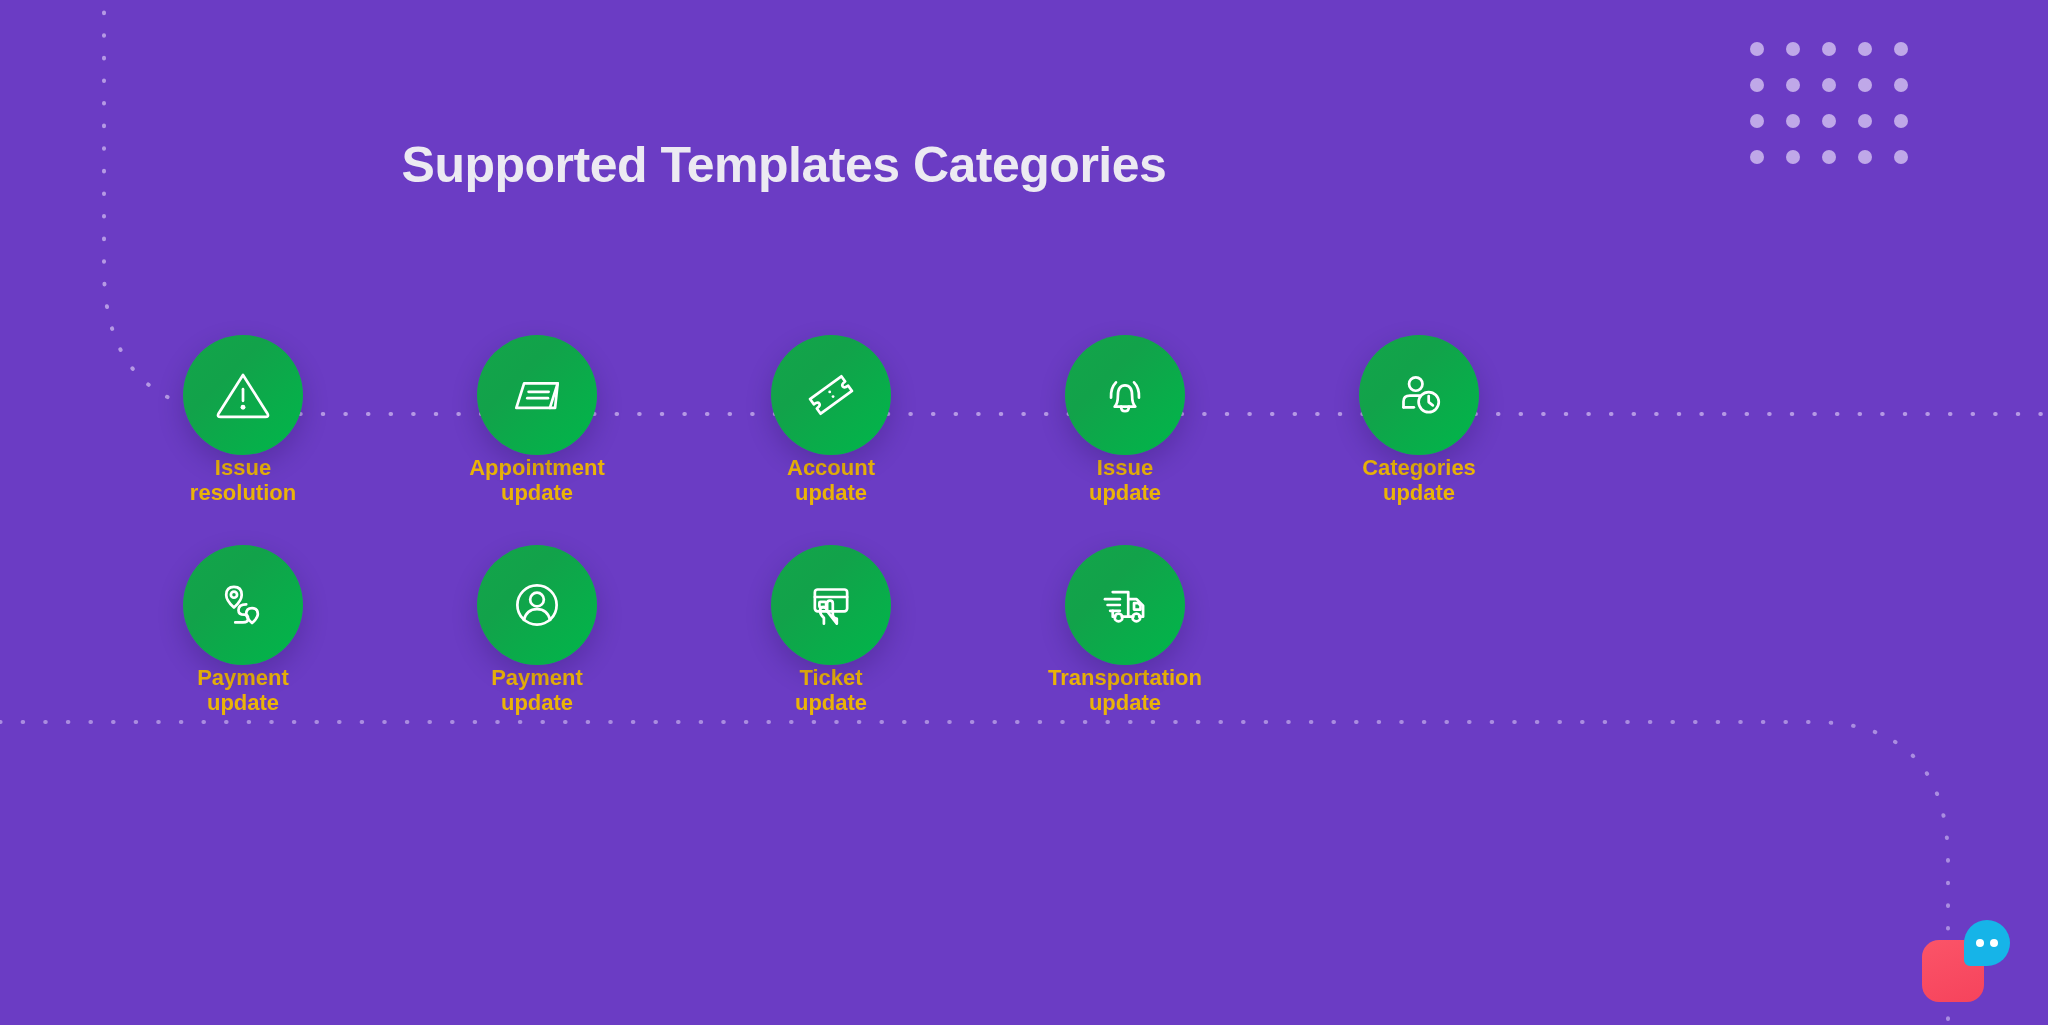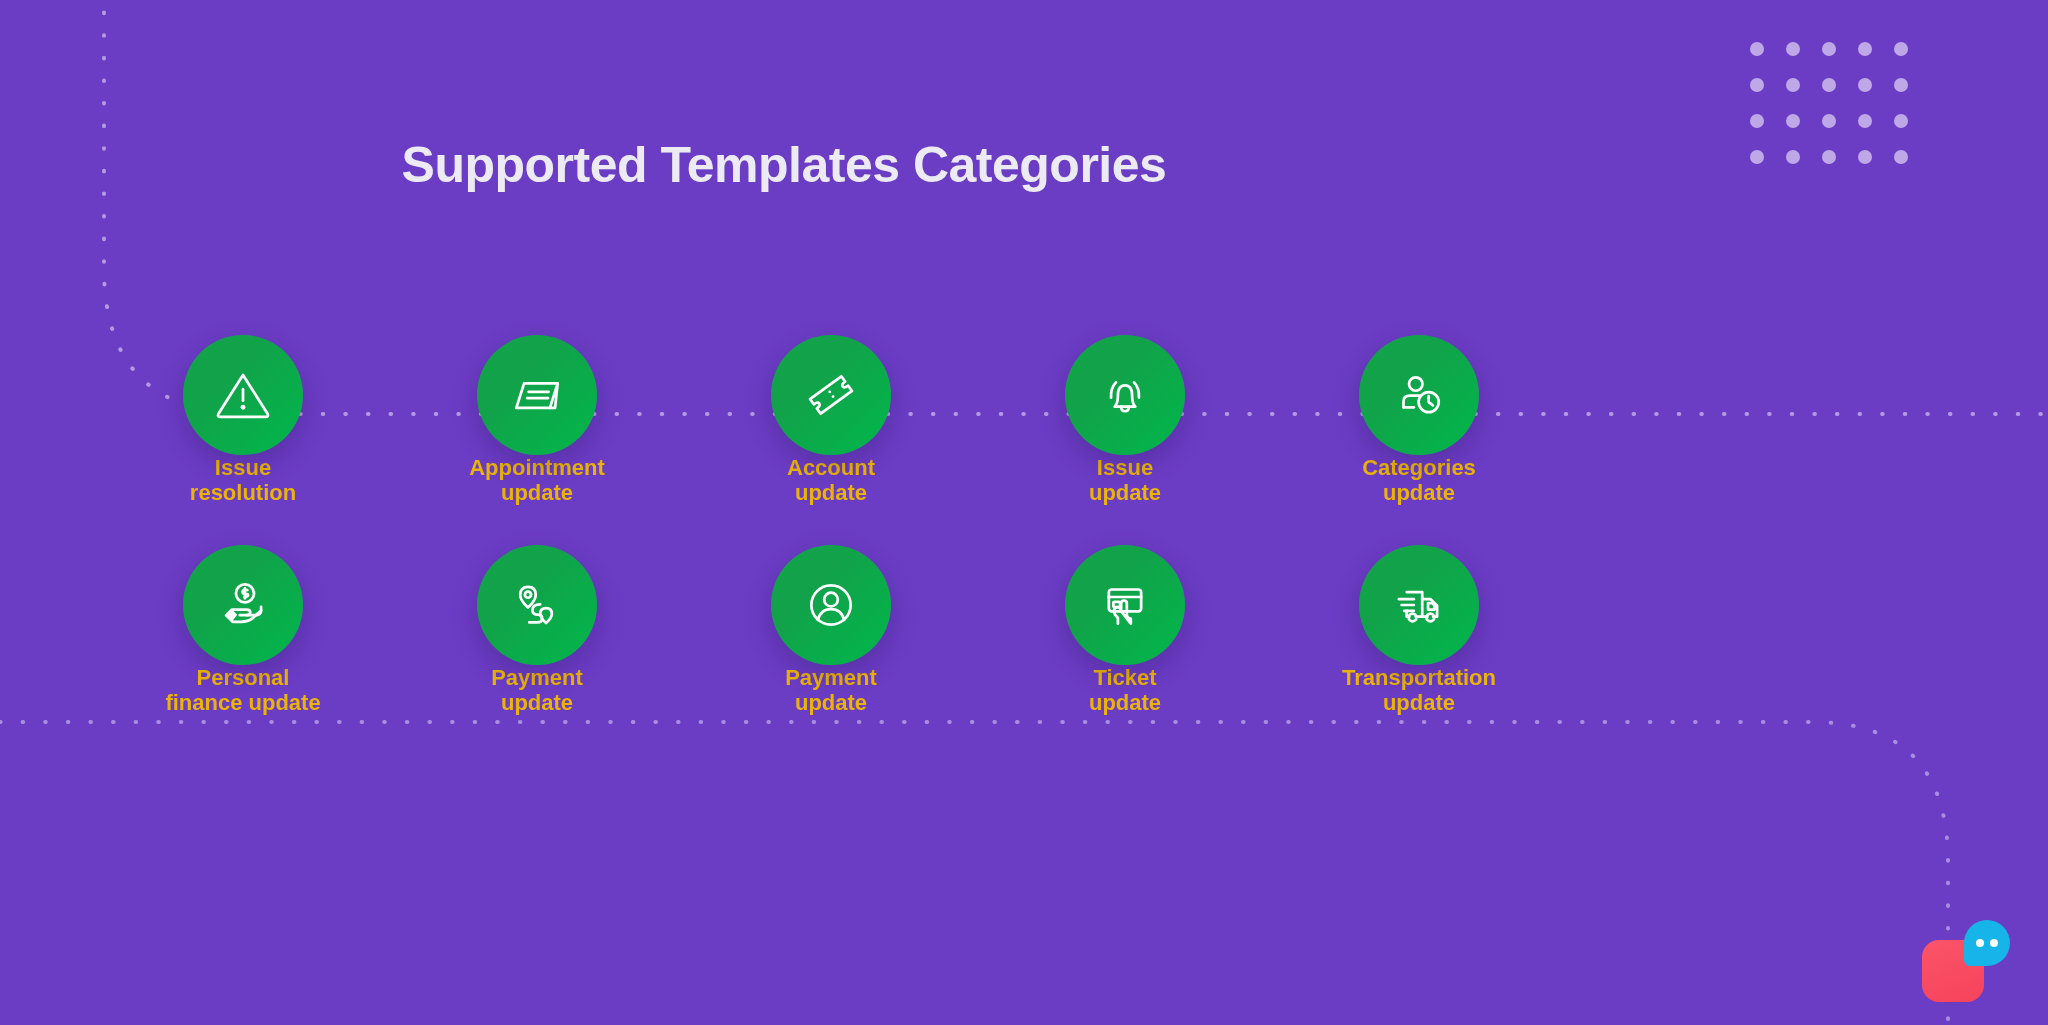--- a/index.html
+++ b/index.html
@@ -258,37 +258,20 @@
           <circle class="ic" cx="31.5" cy="29.5" r="7.8"></circle>
           <path class="ic" d="M31.5 24.8 L31.5 29.5 L34.7 32"></path>
         </svg>
       </div>
       <div class="cat-label">
         <span>Categories</span>
         <span>update</span>
       </div>
     </div>
 
-    <div class="cat">
-      <div class="cat-circle">
-        <svg width="62" height="62" viewBox="0 0 48 48">
-          <circle class="ic" cx="25.5" cy="15" r="7"></circle>
-          <path class="ic" d="M25.5 11.2 L25.5 18.8"></path>
-          <path class="ic" d="M27.4 12.4 Q23.6 11.8 23.6 13.9 Q23.6 15.6 27.4 15.6 Q29.2 17 25.2 17.8"></path>
-          <path class="ic" d="M11 32 L15.5 27.5 L21.5 27.5 L27 27.5 Q29.6 27.5 29.6 29.8 Q29.6 31.9 27 31.9 L21.5 31.9"></path>
-          <path class="ic" d="M27 31.9 L33.5 31.9 Q38 31.9 38 28.2 L38 25.5"></path>
-          <path class="ic" d="M11 32 L16 37 L22.6 37 Q28 37 31.5 34.2 L38 28.2"></path>
-          <path class="ic-f" d="M11 32 L15.5 27.5 L19.5 31.5 L15.8 36.3 Z"></path>
-        </svg>
-      </div>
-      <div class="cat-label">
-        <span>Personal</span>
-        <span>finance update</span>
-      </div>
-    </div>
 
     <div class="cat">
       <div class="cat-circle">
         <svg width="62" height="62" viewBox="0 0 48 48">
           <path class="ic" d="M17 10 Q23 10 23 16.2 Q23 20.5 17 26 Q11 20.5 11 16.2 Q11 10 17 10 Z"></path>
           <circle class="ic" cx="17" cy="16" r="2.4"></circle>
           <path class="ic" d="M31 26.5 Q35.5 26.5 35.5 31 Q35.5 34 31 38 Q26.5 34 26.5 31 Q26.5 26.5 31 26.5 Z"></path>
           <path class="ic" d="M26.5 23.5 Q20.5 23.5 20.5 28 Q20.5 31.5 25 31.5 Q28 31.5 28 34.5 Q28 37.5 24 37.5 L18 37.5"></path>
         </svg>
       </div>

